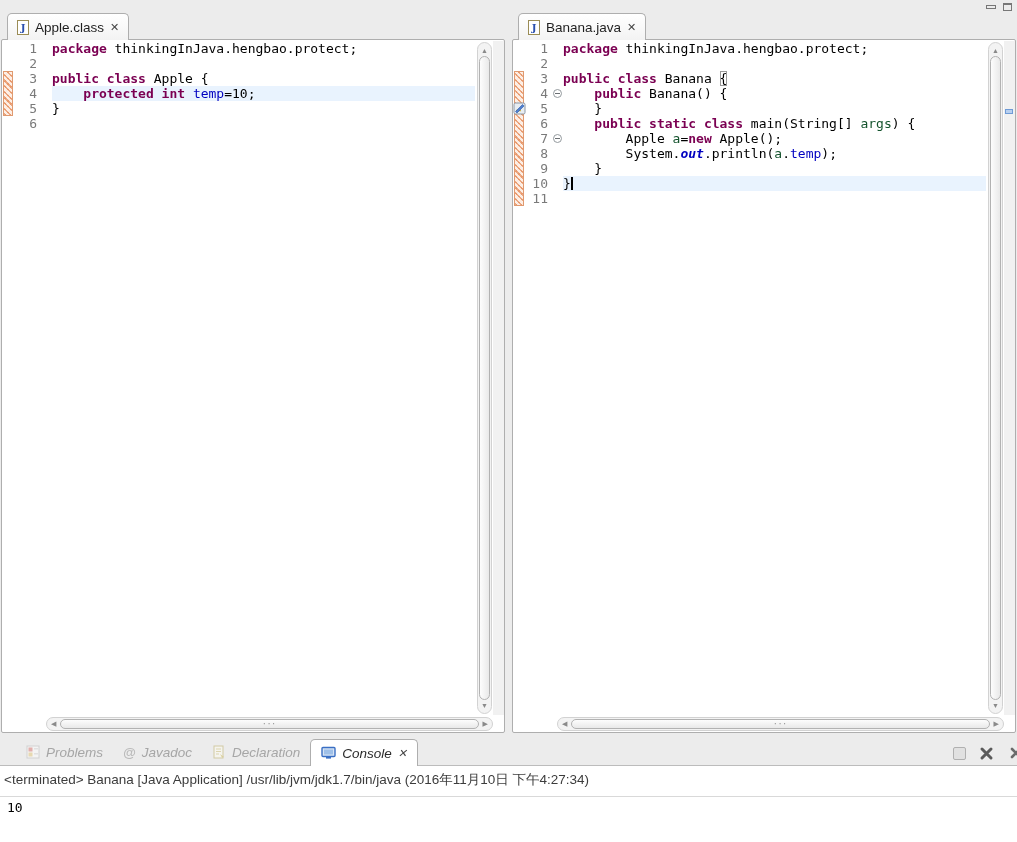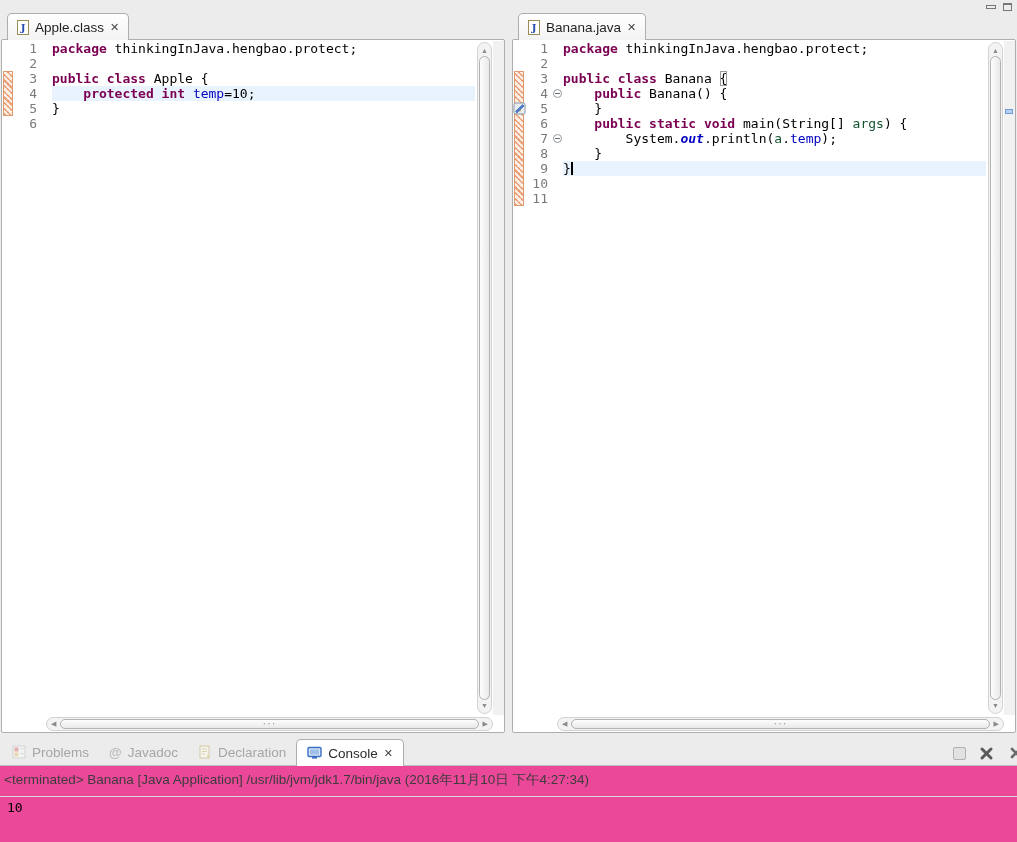--- a/index.html
+++ b/index.html
@@ -69,30 +69,30 @@
              background:linear-gradient(#fdfdfd,#e9e9e9);
              border:1px solid #b2b2b2; border-radius:7px; }
   .hthumb::after { content:"···"; position:absolute; left:0; right:0; top:-3px; text-align:center;
                    color:#9a9a9a; font-size:11px; letter-spacing:1px; }
   .harrow  { position:absolute; top:2px; font-size:7px; color:#8a8a8a; }
   
   .minmax { position:absolute; top:3px; right:5px; display:flex; gap:7px; z-index:5; }
   .ico-min { width:10px; height:4px; border:1px solid #777; margin-top:2px; }
   .ico-max { width:9px; height:8px; border:1px solid #777; border-top:2px solid #777; }
   
-  .bottom-tabs { position:absolute; top:738px; left:2px; right:0; height:28px;
-                 display:flex; align-items:flex-end; }
+  .bottom-tabs { position:absolute; top:738px; left:16px; right:0; height:28px;
+                 display:flex; align-items:flex-end;font-style:italic; }
   .btab { display:inline-flex; align-items:center; gap:6px; height:28px; padding:0 10px;
           font-size:13.5px; color:#a6a6a6; }
   .btab.active { background:#fff; border:1px solid #aeaeae; border-bottom:none;
                  border-radius:5px 5px 0 0; color:#2b2b2b; z-index:3; height:27px; }
   .btab .ticon { display:inline-flex; }
   .btab:not(.active) .ticon { opacity:.5; }
   .bottom-content { position:absolute; top:765px; left:0; right:0; bottom:0;
-                    background:#ec4899; border-top:1px solid #bcbcbc; }
+                    background:#ffffff; border-top:1px solid #bcbcbc; }
   .status { padding:5px 4px 7px 4px; font-size:13.5px; color:#3c3c3c; border-bottom:1px solid #d9d9d9; }
   .output { padding:3px 7px; font:13px "DejaVu Sans Mono", monospace; color:#000; }
   .console-toolbar { position:absolute; top:746px; right:-6px; display:flex; gap:13px;
                      align-items:center; z-index:4; }
   .term-btn { width:13px; height:13px; background:#e1e1e1; border:1px solid #b0b0b0; border-radius:2px; }
   
   .jicon { position:relative; width:12px; height:15px; background:#fff; border:1px solid #9a8c55;
            font:bold 10px "DejaVu Serif", serif; color:#2a4fae; text-align:center; line-height:14px; }
 </style>
 </head>
@@ -175,21 +175,22 @@
     <div class="fold-ruler">
         <div class="fold-minus" style="top: 48px;"></div>
         <div class="fold-minus" style="top: 93px;"></div>
       </div>
     <div class="code-col">
         <div class="row"><span class="kw">package</span><span class="pl"> thinkingInJava.hengbao.protect;</span></div>
         <div class="row"></div>
         <div class="row"><span class="kw">public class</span><span class="pl"> Banana </span><span class="pl bm">{</span></div>
         <div class="row"><span class="pl">    </span><span class="kw">public</span><span class="pl"> Banana() {</span></div>
         <div class="row"><span class="pl">    }</span></div>
-        <div class="row"><span class="pl">    </span><span class="kw">public static void</span><span class="pl"> main(String[] </span><span class="loc">args</span><span class="pl">) {</span></div>
+        <div class="row"><span class="pl">    </span><span class="kw">public static class</span><span class="pl"> main(String[] </span><span class="loc">args</span><span class="pl">) {</span></div>
+        <div class="row"><span class="pl">        Apple </span><span class="loc">a</span><span class="pl">=</span><span class="kw">new</span><span class="pl"> Apple();</span></div>
         <div class="row"><span class="pl">        System.</span><span class="sfld">out</span><span class="pl">.println(</span><span class="loc">a</span><span class="pl">.</span><span class="fld">temp</span><span class="pl">);</span></div>
         <div class="row"><span class="pl">    }</span></div>
         <div class="row cur"><span class="pl">}</span><span class="caret"></span></div>
       </div>
     <div class="vscroll">
       <div class="sarrow" style="top:4px">▲</div>
       <div class="vthumb"></div>
       <div class="sarrow" style="bottom:4px">▼</div>
     </div>
     <div class="overview">

